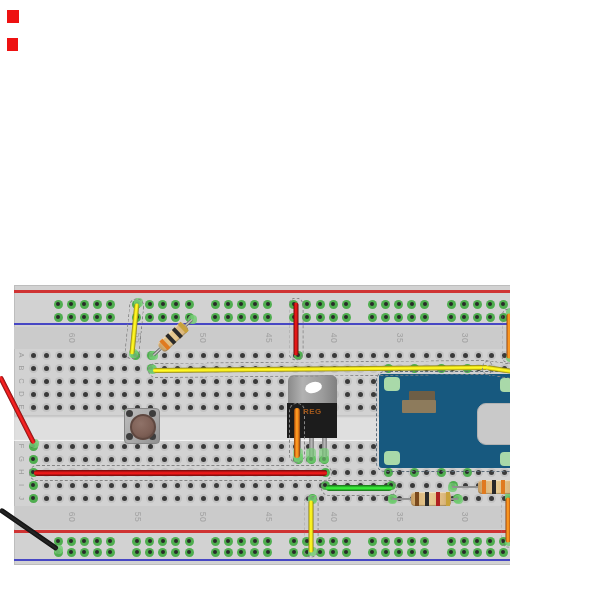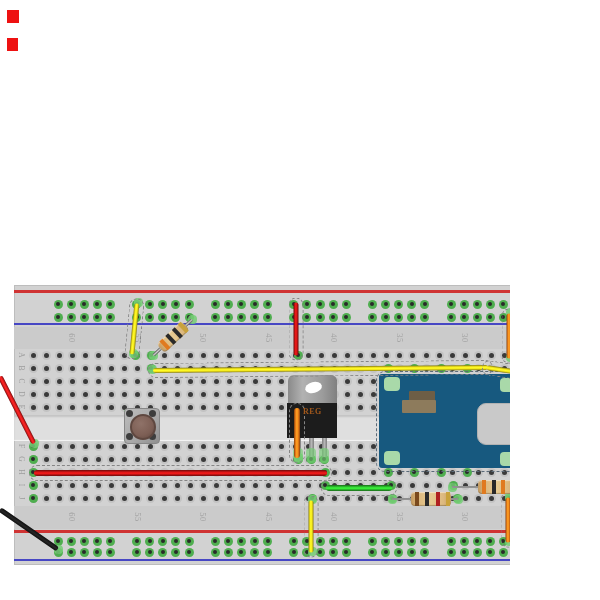--- a/index.html
+++ b/index.html
@@ -1,17 +1,17 @@
 <!DOCTYPE html>
 <html><head>
 <meta charset="utf-8">
 <style>
   html,body{margin:0;padding:0;background:#fff;}
   #stage{position:relative;width:510px;height:600px;overflow:hidden;background:#fff;
-         font-family:Liberation Serif, serif;}
+         font-family:Liberation Sans, sans-serif;}
   .abs{position:absolute;}
   .hole{position:absolute;border-radius:50%;}
   .rot{transform:rotate(90deg);}
   .lbl{position:absolute;font-size:7.5px;color:#9c9c9c;text-align:center;}
   .num{position:absolute;font-size:8.5px;color:#a2a2a2;text-align:center;letter-spacing:0.5px;}
   .dashwrap{position:absolute;border:1px dashed #858585;border-radius:9px;}
   .wirebar{position:absolute;}
   .tip{position:absolute;border-radius:45%;background:rgba(118,206,118,0.85);}
   .band{position:absolute;}
   .resbody{position:absolute;border-radius:4px;box-shadow:inset 0 1px 1px rgba(255,255,255,.5), inset 0 -1px 1px rgba(0,0,0,.25);}

